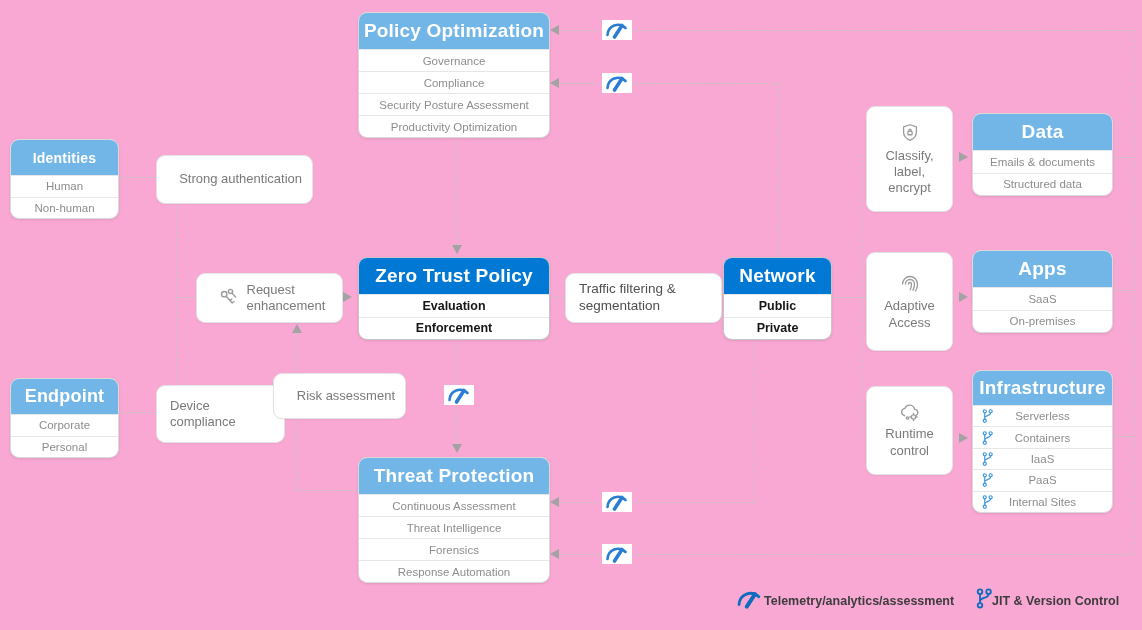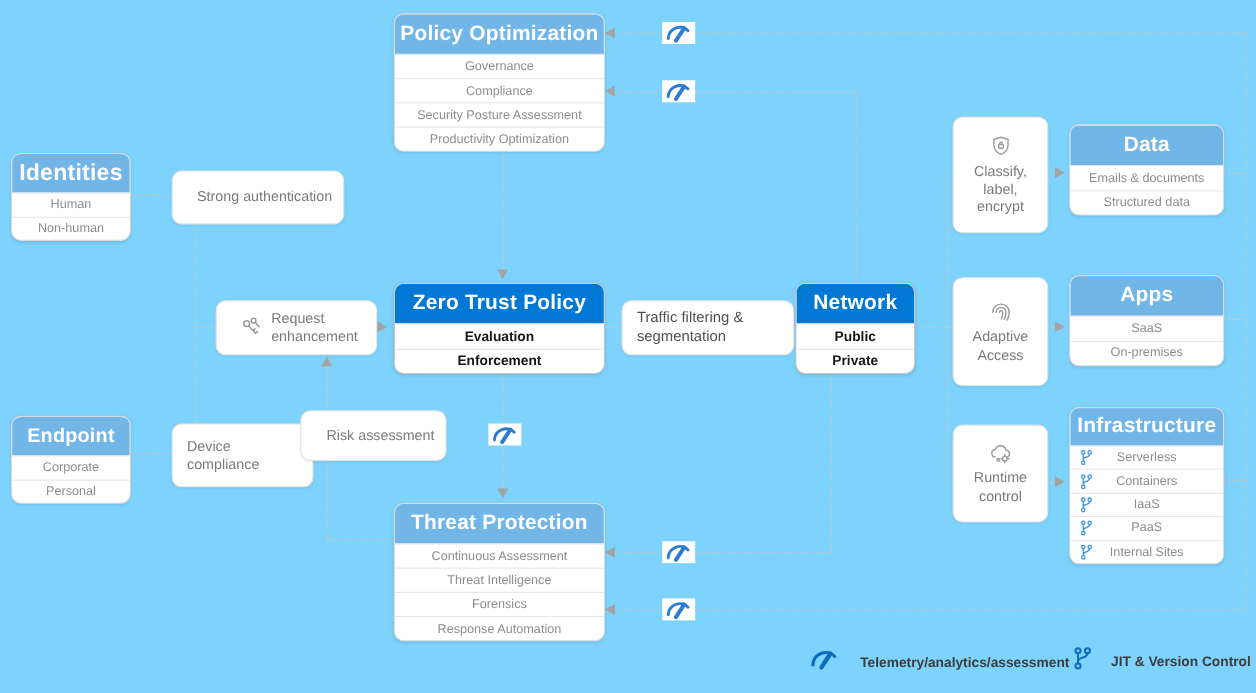--- a/index.html
+++ b/index.html
@@ -1,16 +1,16 @@
 <!DOCTYPE html>
 <html><head>
 <meta charset="utf-8">
 <style>
   html,body{margin:0;padding:0;background:#fff;font-family:"Liberation Sans",sans-serif;}
-  #canvas{position:relative;width:1142px;height:630px;background:#7dd3fc;overflow:hidden;}
+  #canvas{position:relative;width:1142px;height:630px;background:#f9a8d4;overflow:hidden;}
 
   
   .box{position:absolute;display:flex;flex-direction:column;background:#fff;
        border:1px solid #dadada;border-radius:9px;overflow:hidden;
        box-shadow:0 1px 3px rgba(0,0,0,.10);}
   .box .hdr{flex:0 0 36px;display:flex;align-items:center;justify-content:center;
        color:#fff;font-weight:bold;font-size:19px;letter-spacing:.2px;}
   .hdr.light{background:#72B5E7;}
   .hdr.dark{background:#0078D4;}
   .box .rows{flex:1;display:flex;flex-direction:column;text-align:right;}
@@ -38,21 +38,21 @@
   .arr{position:absolute;width:0;height:0;}
   .arr.l{border-top:5.5px solid transparent;border-bottom:5.5px solid transparent;border-right:9px solid #a3a3a3;}
   .arr.r{border-top:5.5px solid transparent;border-bottom:5.5px solid transparent;border-left:9px solid #a3a3a3;}
   .arr.d{border-left:5.5px solid transparent;border-right:5.5px solid transparent;border-top:9px solid #a3a3a3;}
   .arr.u{border-left:5.5px solid transparent;border-right:5.5px solid transparent;border-bottom:9px solid #a3a3a3;}
 
   .icon-abs{position:absolute;display:flex;background:#fff;padding:0 2px;}
 
   
   .legend-item{position:absolute;display:flex;align-items:center;}
-  .legend-item .txt{font-size:12.5px;font-weight:bold;color:#3c3c3c;margin-left:18px;}
+  .legend-item .txt{font-size:12.5px;font-weight:bold;color:#3c3c3c;margin-left:0;}
 </style>
 </head>
 <body>
 
 <div id="canvas">
 
   <div class="hl" style="left:117px;top:177px;width:39px"></div>
   <div class="hl" style="left:117px;top:412px;width:39px"></div>
   <div class="vl" style="left:177px;top:202px;height:183px"></div>
   <div class="hl" style="left:177px;top:297px;width:19px"></div>
@@ -133,21 +133,21 @@
     <div class="hdr light">Policy Optimization</div>
     <div class="rows">
       <div class="row">Governance</div>
       <div class="row">Compliance</div>
       <div class="row">Security Posture Assessment</div>
       <div class="row">Productivity Optimization</div>
     </div>
   </div>
 
   <div class="box" style="left:10px;top:139px;width:107px;height:78px">
-    <div class="hdr light" style="flex-basis:35px;font-size:21px">Identities</div>
+    <div class="hdr light" style="flex-basis:35px;font-size:14px">Identities</div>
     <div class="rows">
       <div class="row">Human</div>
       <div class="row">Non-human</div>
     </div>
   </div>
 
   <div class="box darkrows" style="left:358px;top:257px;width:190px;height:81px">
     <div class="hdr dark">Zero Trust Policy</div>
     <div class="rows">
       <div class="row">Evaluation</div>

